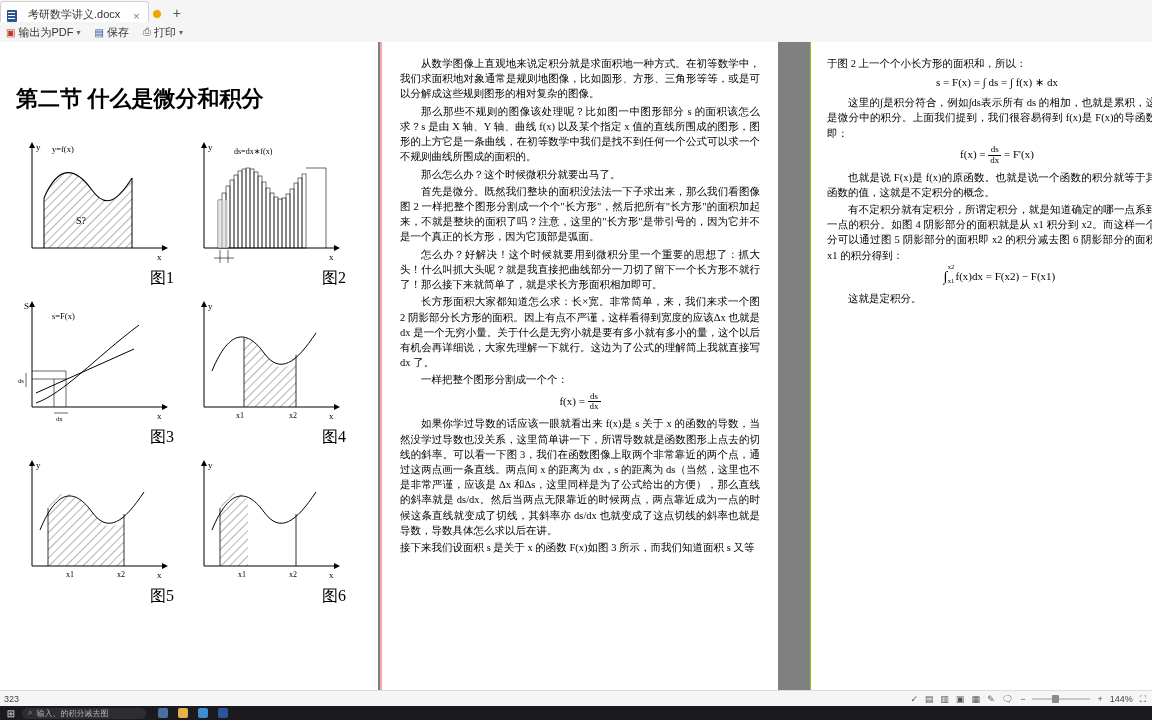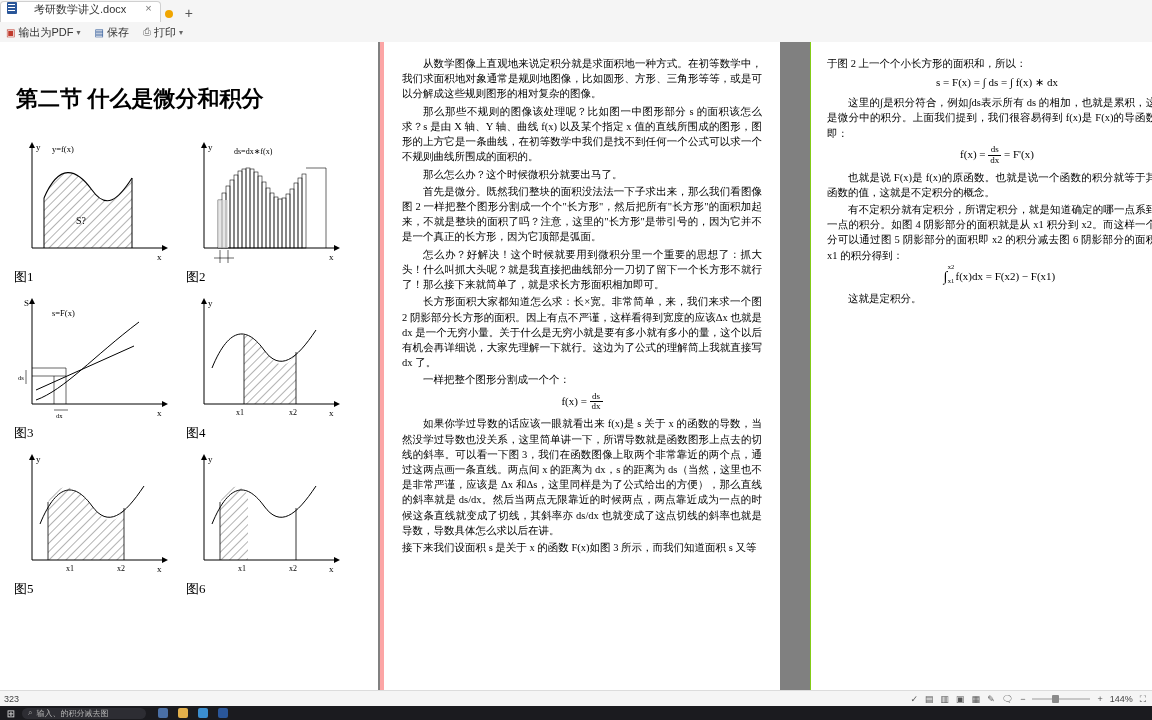--- a/index.html
+++ b/index.html
@@ -20,21 +20,21 @@
   }
 
   
   .tabbar {
     position: absolute; top: 0; left: 0; width: 1152px; height: 22px;
     background: #f5f5f5;
     border-bottom: 1px solid #dcdcdc;
     display: flex; align-items: flex-end;
   }
   .tab {
-    display: flex; align-items: flex-start; gap: 17px;
+    display: flex; align-items: flex-end; gap: 11px;
     height: 20px; padding: 0 8px 0 6px;
     background: #ffffff;
     border: 1px solid #d0d0d0; border-bottom: none;
     border-radius: 4px 4px 0 0;
     font-size: 11px; color: #333;
     max-width: 220px;
   }
   .tab .doc-icon {
     width: 10px; height: 12px; background: #2a5699;
     border-radius: 1px; position: relative; flex: none;
@@ -70,36 +70,36 @@
   
   .canvas {
     position: absolute; top: 42px; left: 0; width: 1152px; height: 648px;
     background: #808080;
     overflow: hidden;
   }
   .page {
     position: absolute; top: 0; background: #ffffff;
   }
   .page.left  { left: 0;    width: 378px; height: 648px; }
-  .page.mid   { left: 380px; width: 396px; height: 648px; border-left: 4px solid #fca5a5;}
+  .page.mid   { left: 380px; width: 396px; height: 648px; border-left: 2px solid #fca5a5;}
   .page.right { left: 794px; width: 374px; height: 648px; border-left: 1px solid #84cc16; margin-left: 16px;}
 
   .heading {
     font-family: "Liberation Serif", serif;
     font-size: 22px; font-weight: bold; color: #000;
     position: absolute; left: 0px; top: 42px; padding-left: 16px;
   }
 
   
   .figgrid { position: absolute; left: 14px; top: 96px; width: 340px; }
   .figrow { display: flex; gap: 12px; margin-bottom: 8px; }
   .figcell { width: 160px; }
   .figcap {
-    text-align: left; font-family: "Liberation Serif", serif;
-    font-size: 13px; color: #000; margin-top: 1px;
+    text-align: right; font-family: "Liberation Serif", serif;
+    font-size: 16px; color: #000; margin-top: 1px;
   }
 
   
   .col-text {
     font-family: "Liberation Serif", serif;
     font-size: 10.5px; line-height: 1.45; color: #000;
     text-align: justify;
   }
   .col-text p { margin: 0 0 2px 0; }
   .indent { text-indent: 2em; }

